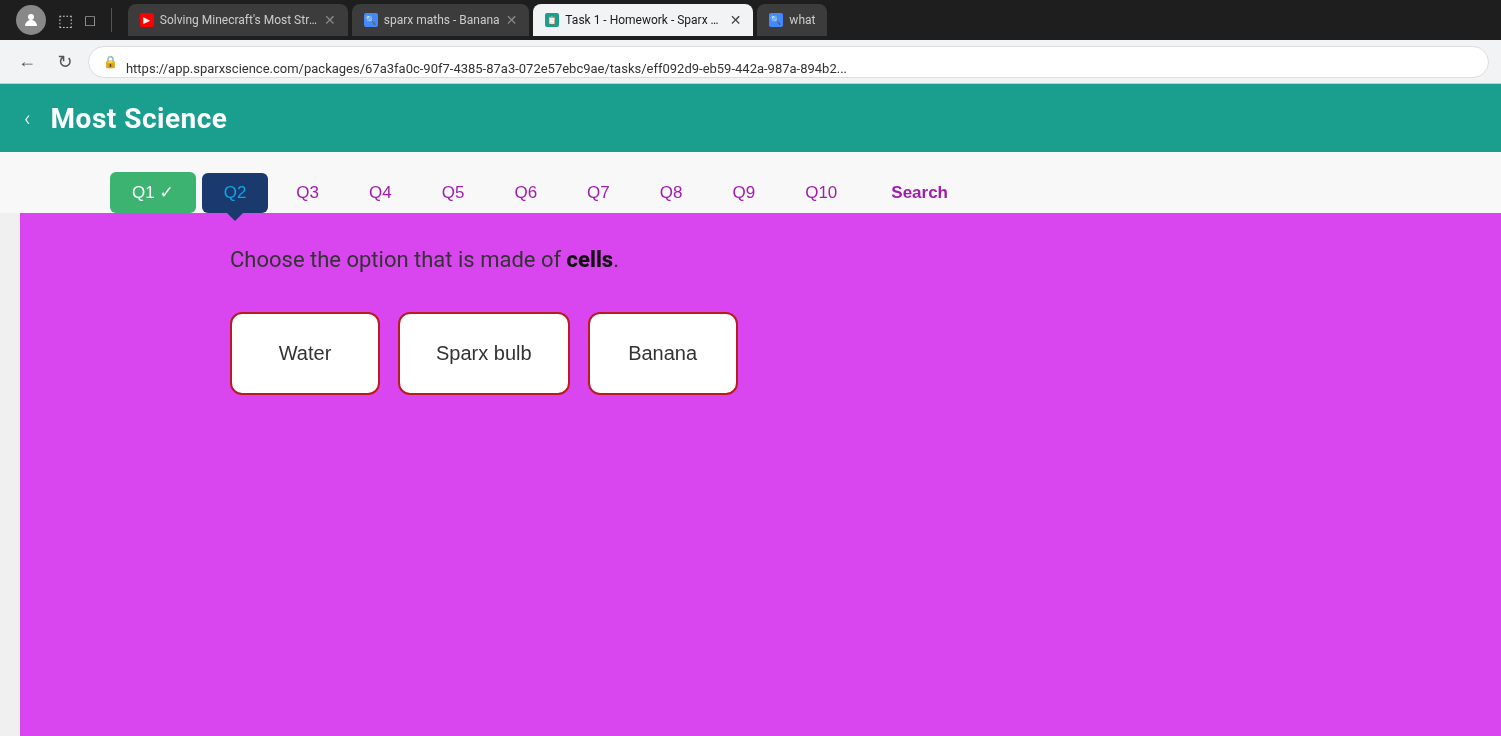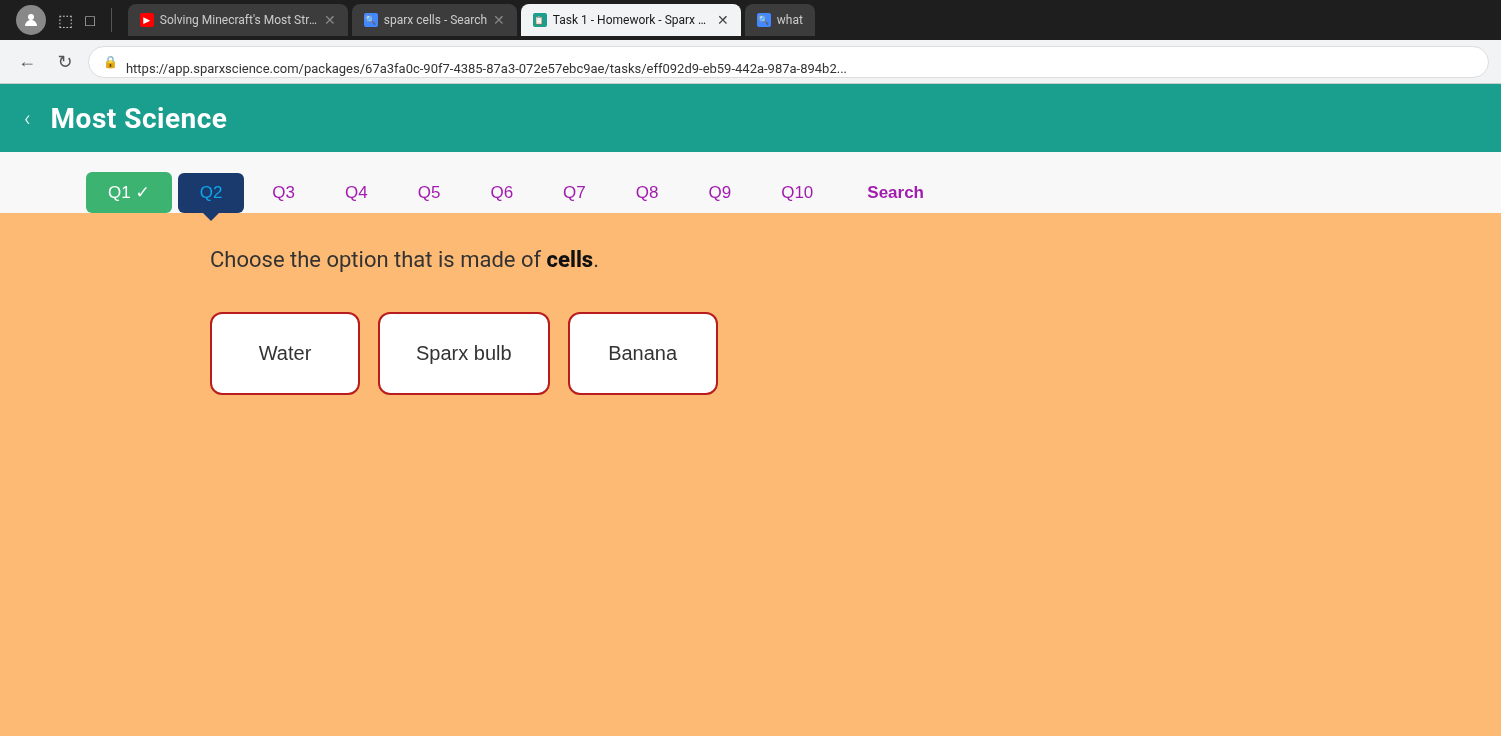--- a/index.html
+++ b/index.html
@@ -152,21 +152,21 @@
       color: white;
       font-size: 28px;
       font-weight: 700;
       letter-spacing: 0.5px;
     }
 
     
     .question-nav {
       display: flex;
       align-items: center;
-      padding: 20px 210px 0 86px;
+      padding: 20px 210px 0 110px;
       gap: 6px;
       background: #f8f8f8;
     }
 
     .q-tab {
       padding: 10px 22px;
       border-radius: 6px;
       font-size: 17px;
       font-weight: 500;
       cursor: pointer;
@@ -202,22 +202,23 @@
     }
 
     .results-tab {
       margin-left: 4px;
       font-weight: 600;
     }
 
     
     .question-content {
       padding: 30px 210px;
-      background: #fdba74;
+      background: #d946ef;
       flex: 1;
+      margin-left: 20px;
     }
 
     .question-text {
       font-size: 22px;
       color: #333;
       margin-bottom: 36px;
       line-height: 1.5;
     }
 
     .question-text strong {
@@ -276,21 +277,21 @@
     </div>
 
     <div class="tab">
       <span class="tab-favicon" style="background:#ff0000;display:flex;align-items:center;justify-content:center;color:white;font-size:9px;">▶</span>
       <span class="tab-title">Solving Minecraft's Most Strange</span>
       <span class="tab-close">✕</span>
     </div>
 
     <div class="tab">
       <span class="tab-favicon" style="background:#4488ff;display:flex;align-items:center;justify-content:center;color:white;font-size:9px;">🔍</span>
-      <span class="tab-title">sparx cells - Search</span>
+      <span class="tab-title">sparx maths - Banana</span>
       <span class="tab-close">✕</span>
     </div>
 
     <div class="tab active">
       <span class="tab-favicon" style="background:#1a9e8e;display:flex;align-items:center;justify-content:center;color:white;font-size:8px;">📋</span>
       <span class="tab-title">Task 1 - Homework - Sparx Scien</span>
       <span class="tab-close">✕</span>
     </div>
 
     <div class="tab">

